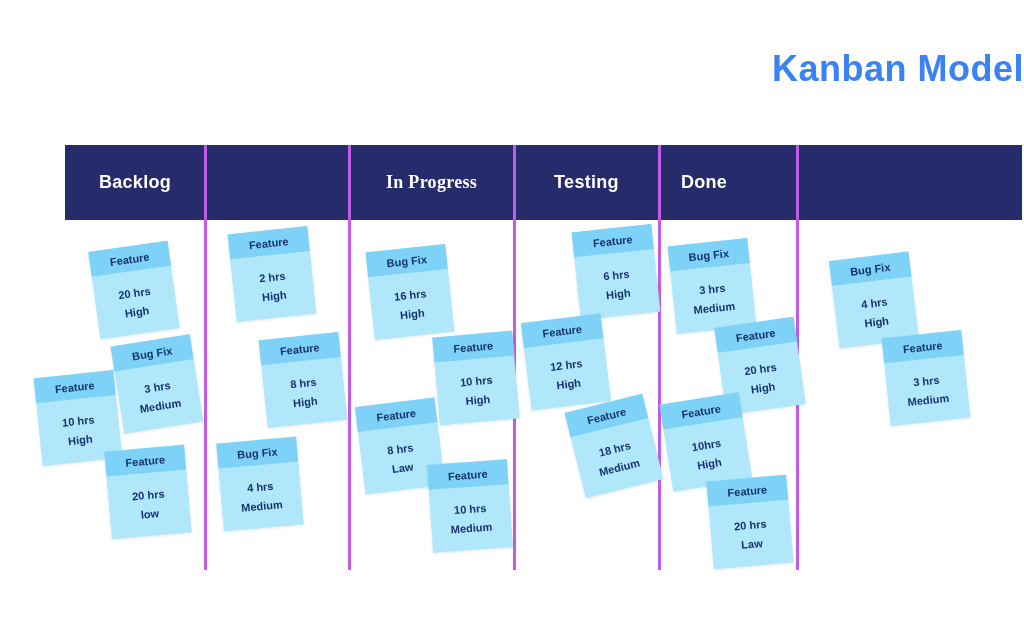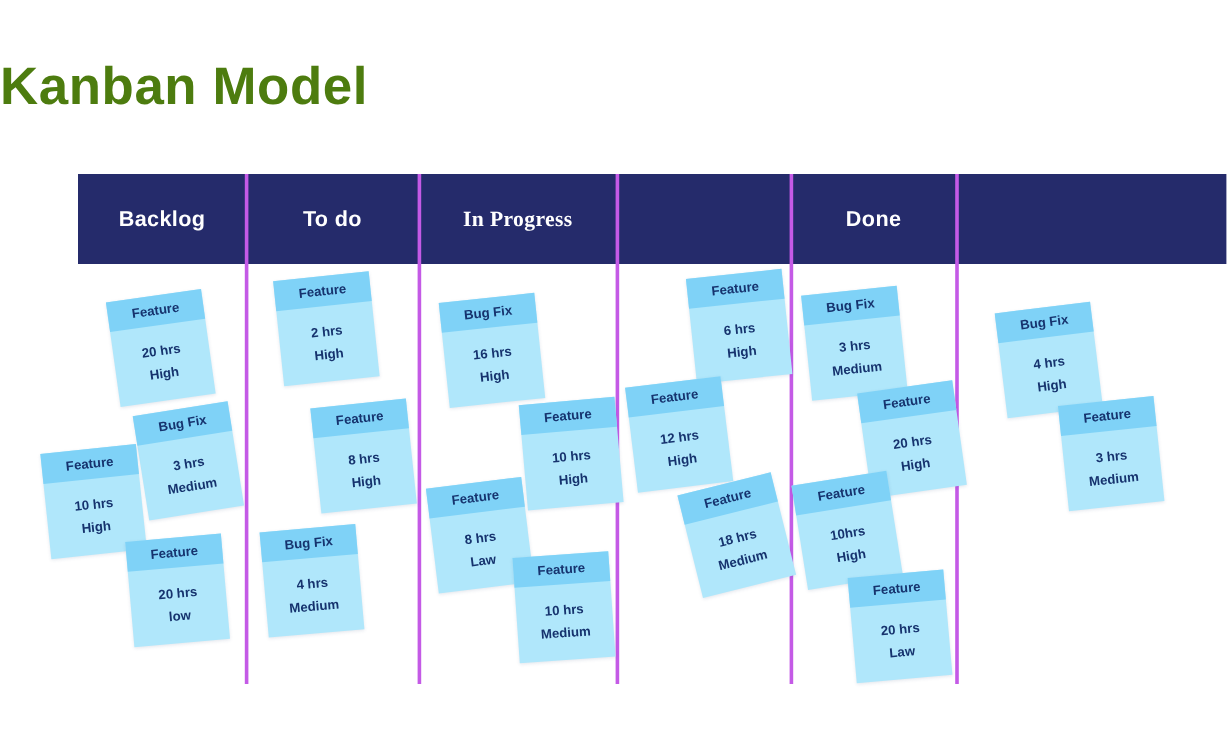--- a/index.html
+++ b/index.html
@@ -13,25 +13,25 @@
     width: 1024px;
     height: 628px;
     background: #ffffff;
     overflow: hidden;
   }
   #title {
     position: absolute;
     top: 48px;
     left: 0;
     width: 100%;
-    text-align: left;
-    font-size: 44px;
+    text-align: right;
+    font-size: 36px;
     font-weight: 800;
     letter-spacing: 0.5px;
-    color: #4d7c0f;
+    color: #3b82f6;
     margin: 0;
   }
   #header-bar {
     position: absolute;
     background: #252b6b;
     z-index: 1;
   }
   .col-header {
     position: absolute;
     top: 0;
@@ -82,23 +82,23 @@
     text-align: center;
   }
 </style>
 </head>
 <body>
 
 <div id="board">
   <h1 id="title">Kanban Model</h1>
   <div id="header-bar" style="left: 65px; top: 145px; width: 957px; height: 75px; background: rgb(37, 43, 107);">
       <div class="col-header" style="left: 0px; width: 140px;">Backlog</div>
-      <div class="col-header" style="left: 140px; width: 144px;">To do</div>
       <div class="col-header" style="left: 284px; width: 165px; font-family: Liberation Serif, serif;">In Progress</div>
-      <div class="col-header" style="left: 594px; width: 138px;">Done</div>
+      <div class="col-header" style="left: 449px; width: 145px;">Testing</div>
+      <div class="col-header" style="left: 570px; width: 138px;">Done</div>
     </div>
 <div class="divider" style="left: 204px; top: 145px; height: 425px; background: rgb(196, 90, 230);"></div>
     <div class="divider" style="left: 348px; top: 145px; height: 425px; background: rgb(196, 90, 230);"></div>
     <div class="divider" style="left: 513px; top: 145px; height: 425px; background: rgb(196, 90, 230);"></div>
     <div class="divider" style="left: 658px; top: 145px; height: 425px; background: rgb(196, 90, 230);"></div>
     <div class="divider" style="left: 796px; top: 145px; height: 425px; background: rgb(196, 90, 230);"></div>
     <div class="card" style="left: 94px; top: 246px; transform: rotate(-8deg); background: rgb(176, 231, 251);">
       <div class="strip" style="background: rgb(127, 210, 247);">Feature</div>
       <div class="body">
         <span>20 hrs</span>

